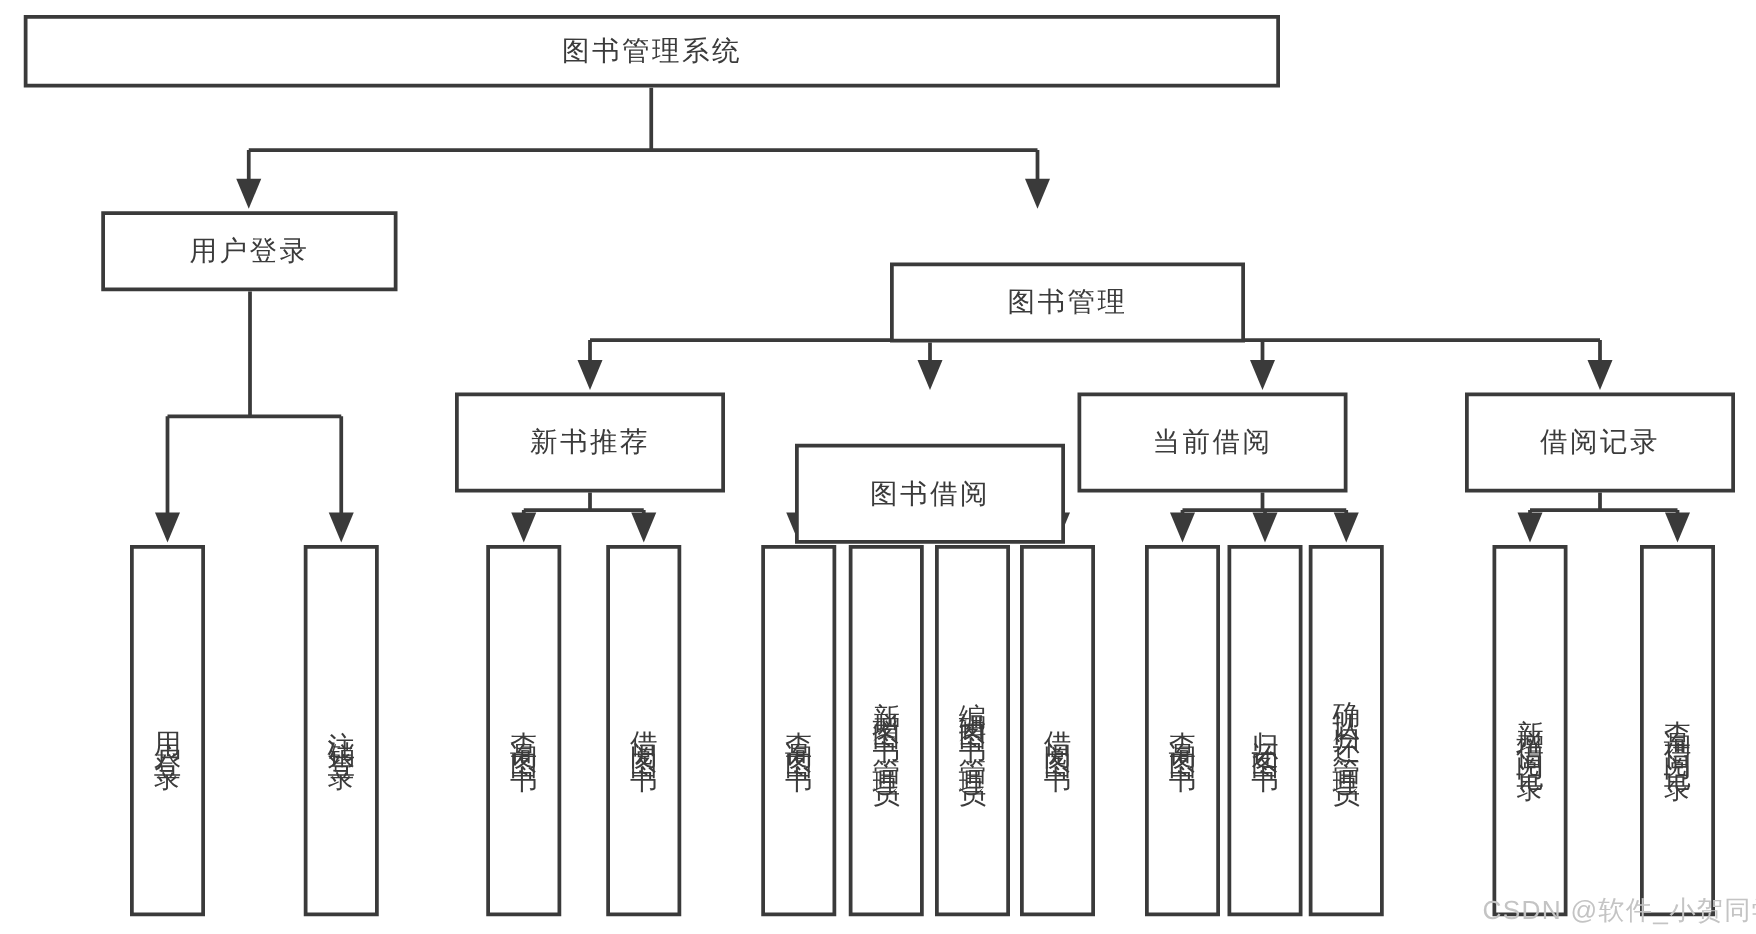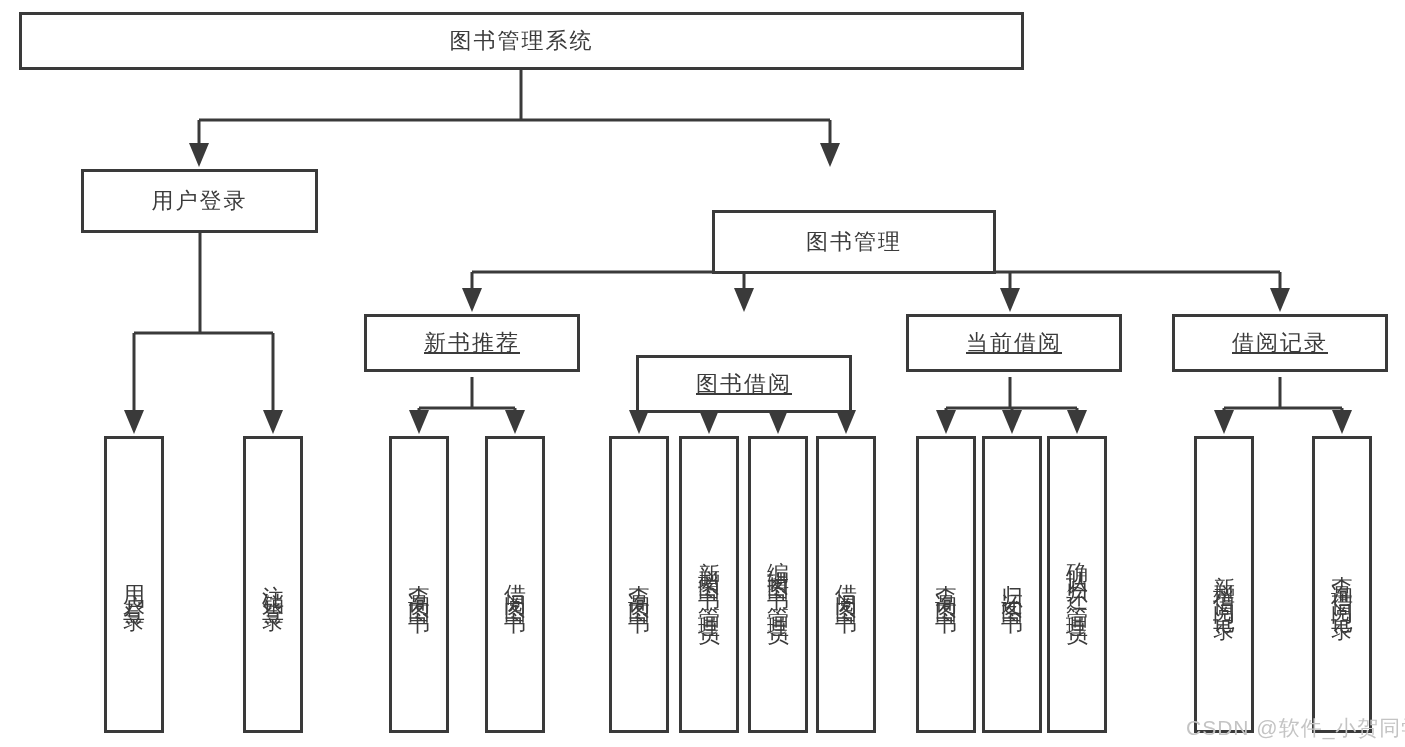--- a/index.html
+++ b/index.html
@@ -52,24 +52,24 @@
     letter-spacing: 9px;
     line-height: 1;
   }
 
   
   .n-root        { left: 19px;  top: 12px;  width: 1005px; height: 58px; }
 
   .n-user-login  { left: 81px;  top: 169px; width: 237px;  height: 64px; }
   .n-book-mgmt   { left: 712px; top: 186px; width: 284px;  height: 64px; margin-top: 24px; }
 
-  .lvl3          { top: 314px; width: 216px; height: 58px; text-decoration: underline; }
+  .lvl3          { top: 314px; width: 216px; height: 80px; }
   .n-nbr         { left: 364px; }
   .n-bb          { left: 636px; margin-top: 41px; }
-  .n-cb          { left: 906px; }
+  .n-cb          { left: 862px; }
   .n-br          { left: 1172px; }
 
   .lvl4          { top: 436px; width: 60px; height: 297px; }
   .n-ul-login    { left: 104px; }
   .n-ul-logout   { left: 243px; }
   .n-nbr-query   { left: 389px; }
   .n-nbr-borrow  { left: 485px; }
   .n-bb-query    { left: 609px; }
   .n-bb-add      { left: 679px; }
   .n-bb-edit     { left: 748px; }

